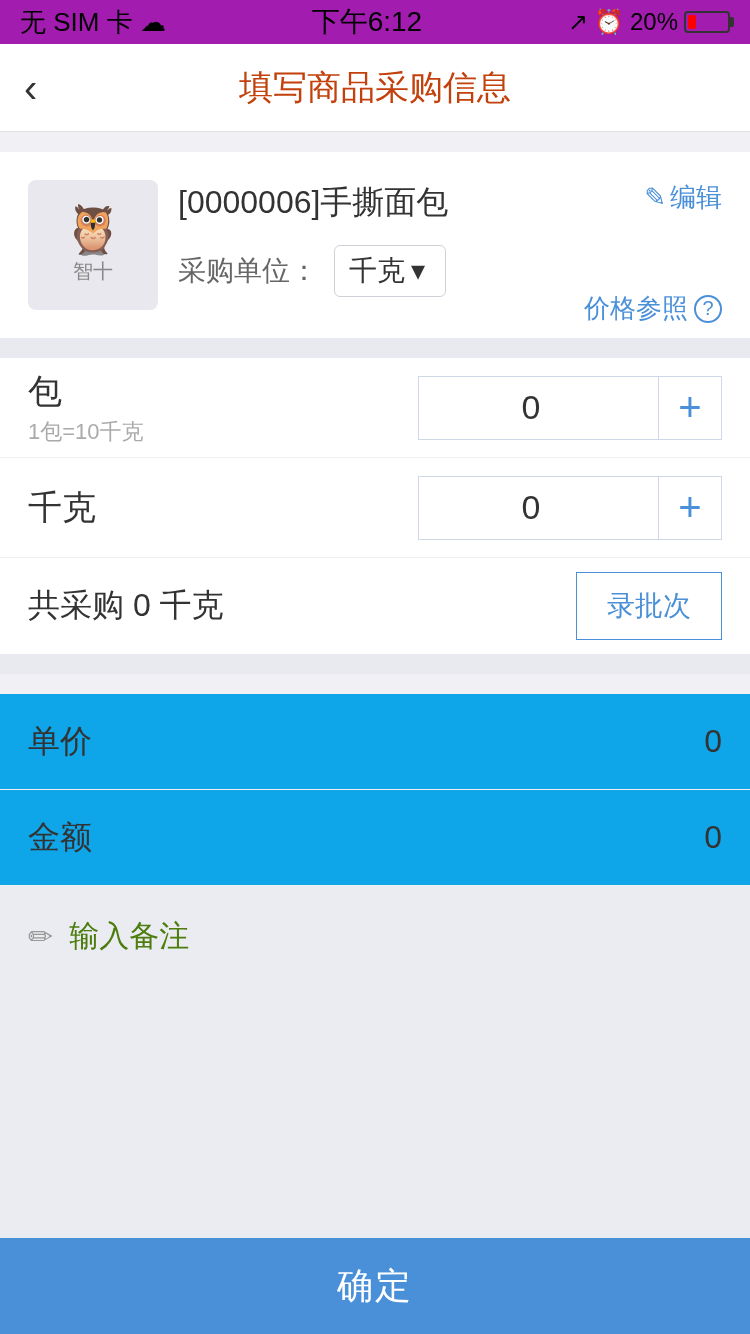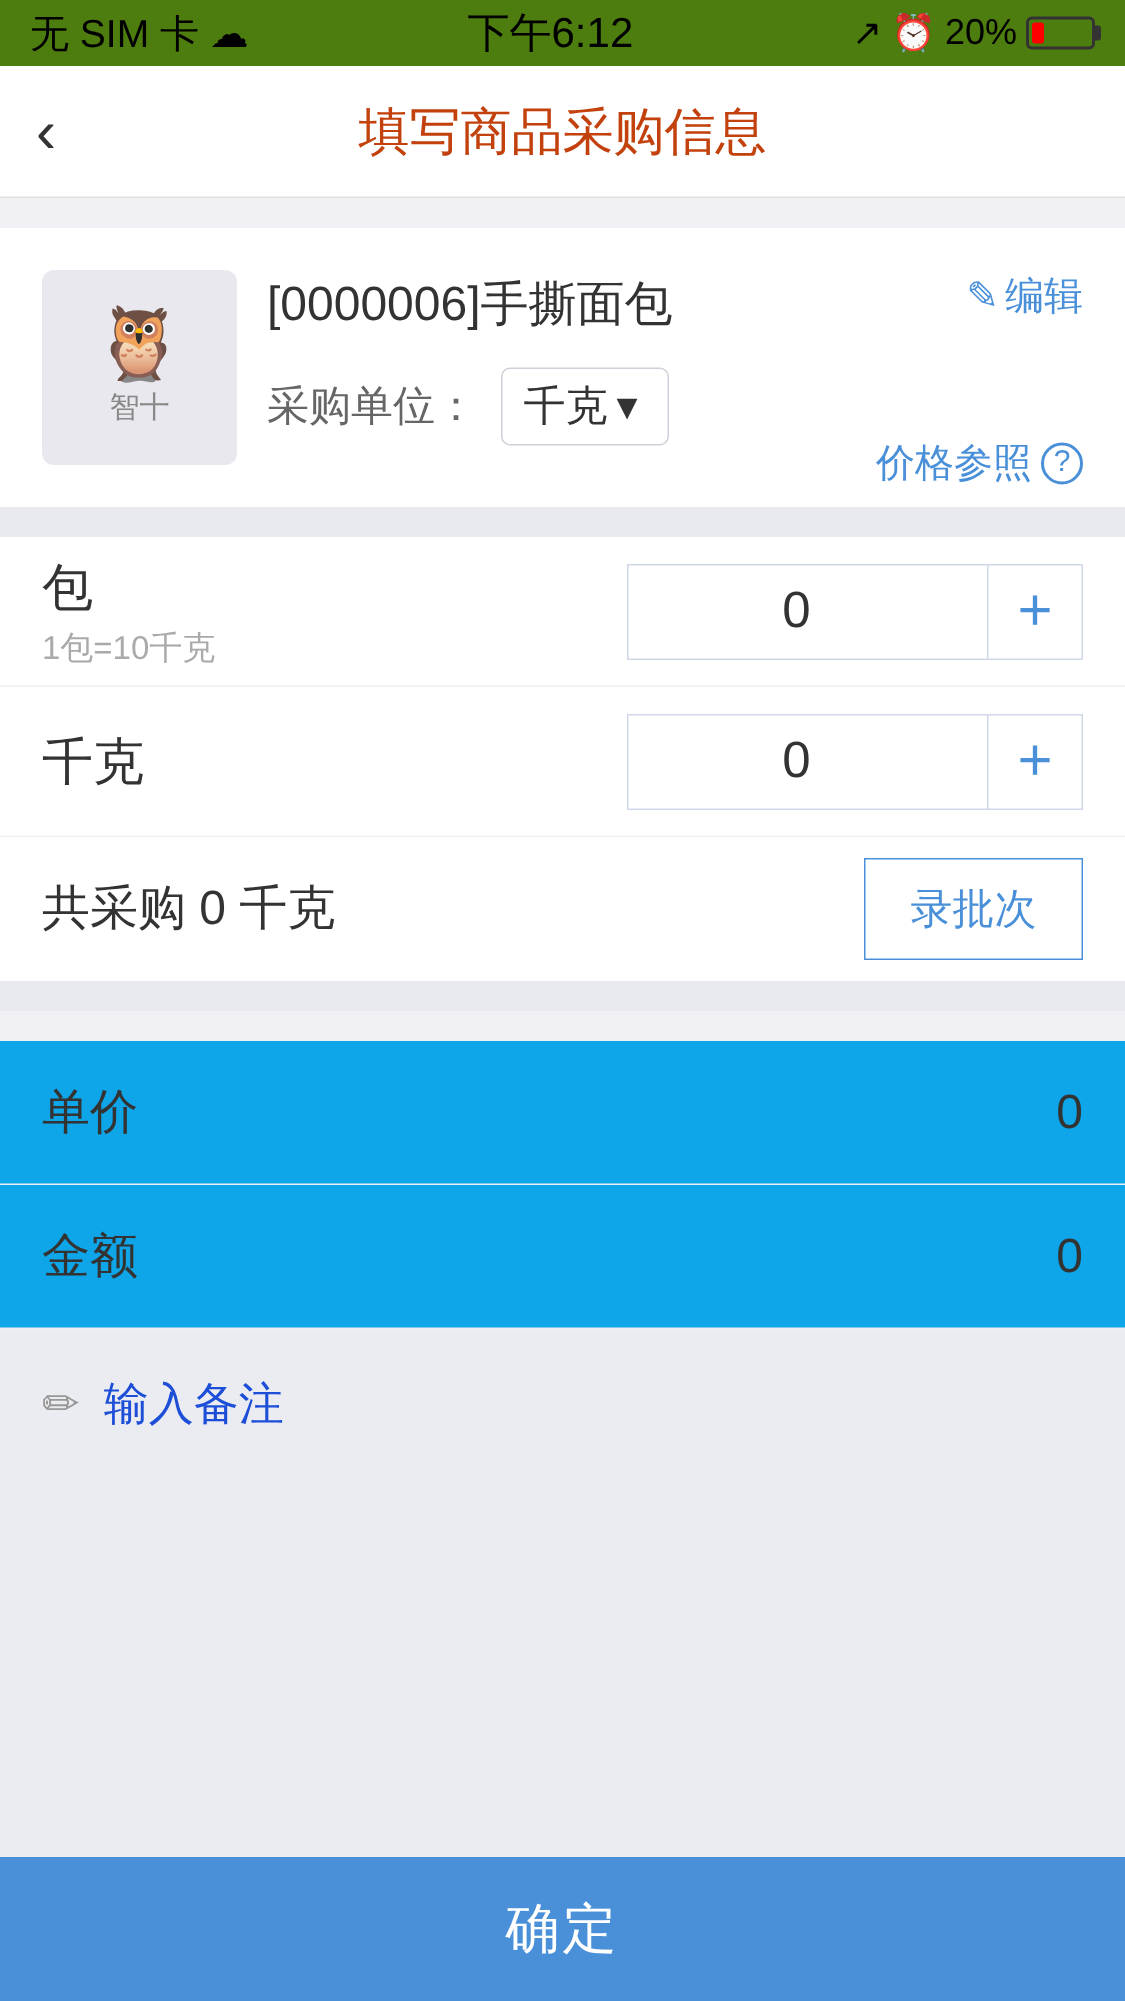--- a/index.html
+++ b/index.html
@@ -9,21 +9,21 @@
       min-height: 1334px;
       font-family: -apple-system, "PingFang SC", "Helvetica Neue", Arial, sans-serif;
       background: #f0f0f5;
       font-size: 32px;
       color: #333;
     }
 
     
     .status-bar {
       height: 44px;
-      background: #4d7c0f;
+      background: #a21caf;
       display: flex;
       align-items: center;
       justify-content: space-between;
       padding: 0 20px;
       font-size: 26px;
       color: #000;
     }
     .status-left { display: flex; align-items: center; gap: 8px; }
     .status-center { font-size: 28px; font-weight: 500; }
     .status-right { display: flex; align-items: center; gap: 6px; font-size: 24px; }
@@ -267,21 +267,21 @@
       align-items: center;
       gap: 16px;
       min-height: 100px;
     }
     .note-icon {
       font-size: 30px;
       color: #999;
     }
     .note-placeholder {
       font-size: 30px;
-      color: #1d4ed8;
+      color: #4d7c0f;
     }
 
     
     .page-filler {
       flex: 1;
       background: #eaecf2;
       min-height: 280px;
     }
 
     

